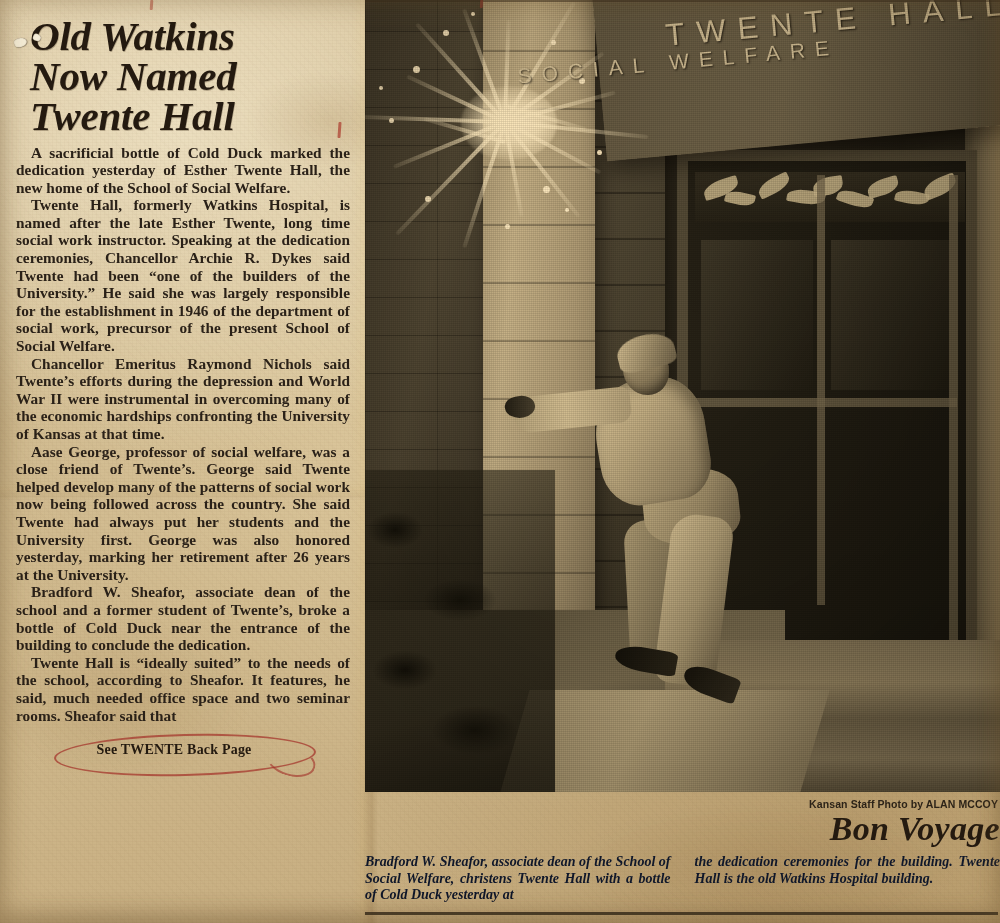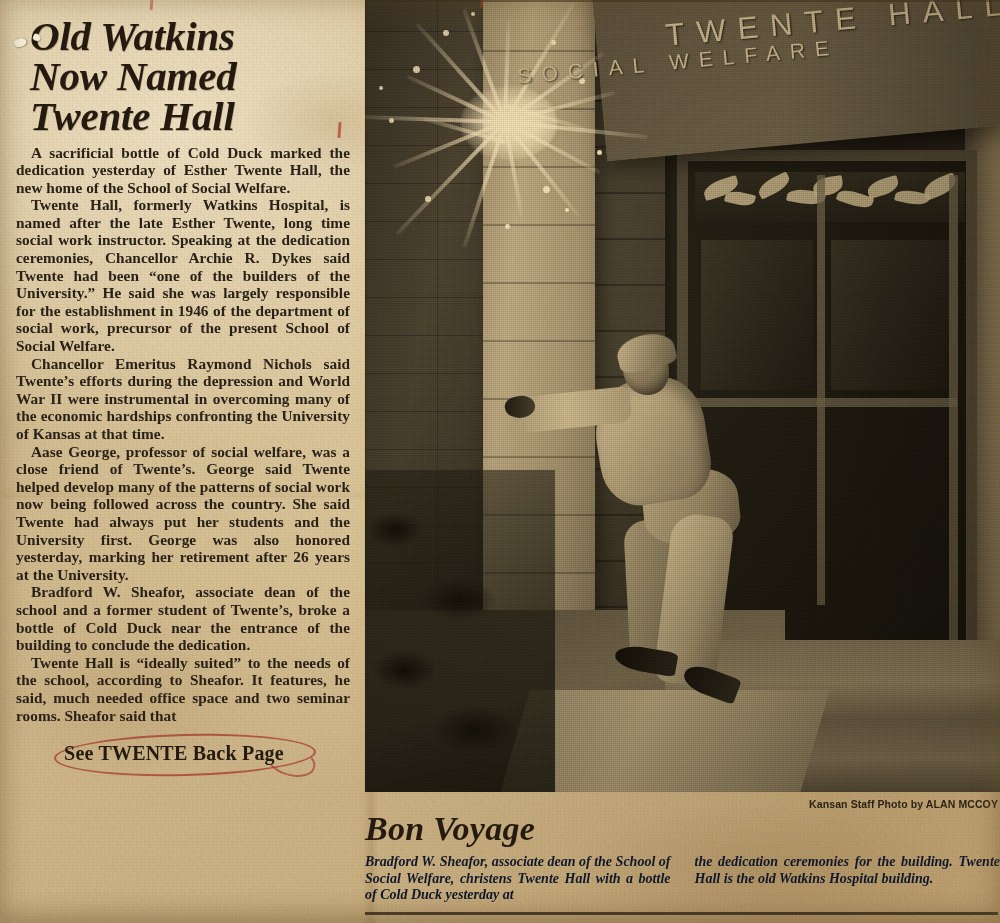--- a/index.html
+++ b/index.html
@@ -106,21 +106,21 @@
     margin-top: 12px;
     height: 40px;
   }
   .jump-line {
     position: absolute;
     left: 0; right: 18px;
     top: 6px;
     text-align: center;
     font-family: "Liberation Serif", serif;
     font-weight: bold;
-    font-size: 20px;
+    font-size: 14px;
     color: #241a10;
     letter-spacing: 0.2px;
     z-index: 2;
   }
   .ink-ellipse {
     position: absolute;
     left: 38px;
     top: -2px;
     width: 258px;
     height: 38px;
@@ -420,21 +420,21 @@
     font-size: 10.5px;
     color: #2c2318;
     letter-spacing: 0.1px;
     white-space: nowrap;
     padding-left: 6px;
   }
   .bon-voyage {
     position: absolute;
     left: 0; right: 0;
     top: 18px;
-    text-align: left;
+    text-align: right;
     font-family: "Liberation Serif", serif;
     font-style: italic;
     font-weight: bold;
     font-size: 34px;
     color: #241a10;
     letter-spacing: 0.3px;
   }
   .cap-cols {
     position: absolute;
     left: 0;

